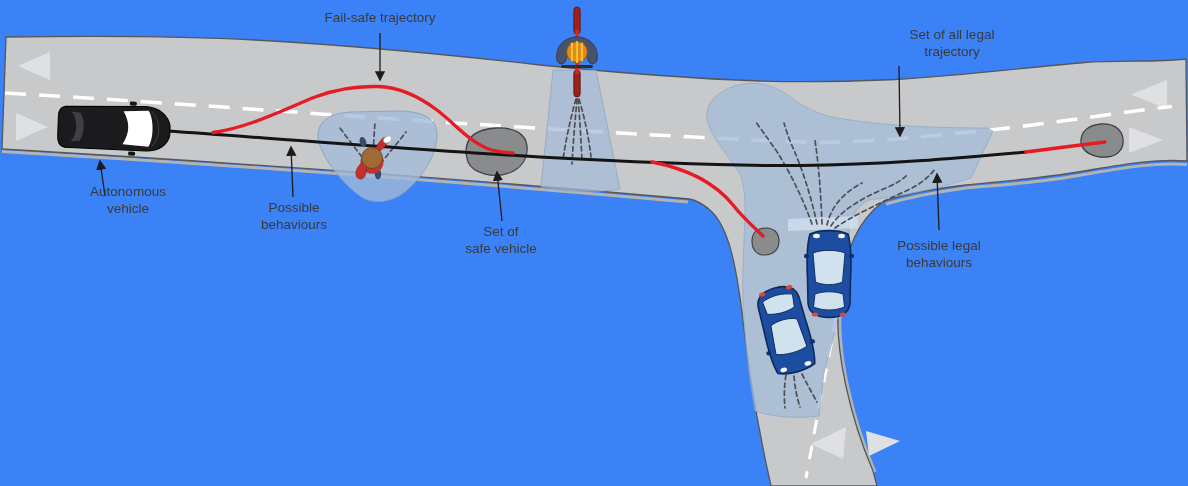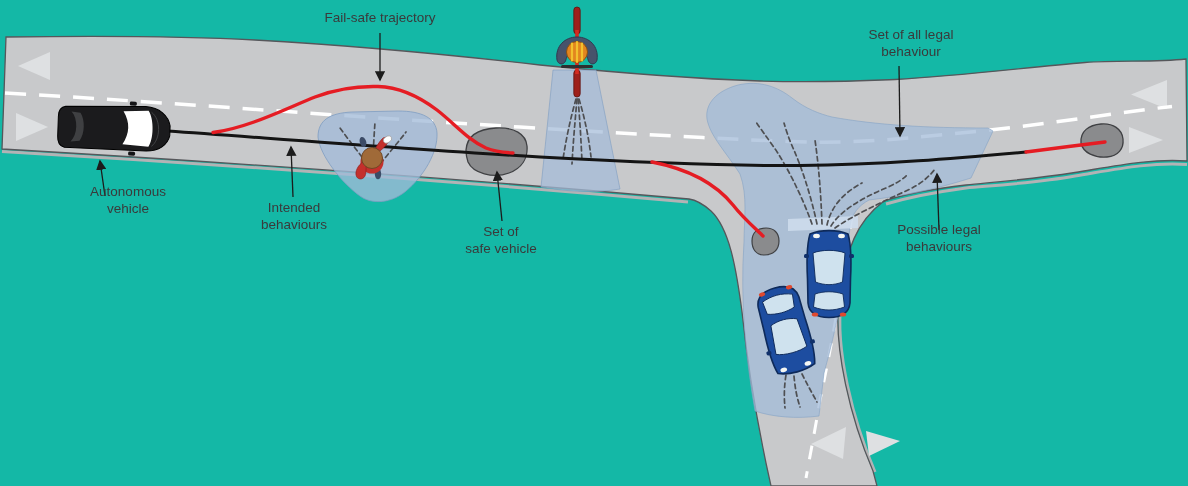--- a/index.html
+++ b/index.html
@@ -1,16 +1,16 @@
 <!DOCTYPE html>
 <html><head>
 <meta charset="utf-8">
 <style>
   html,body{margin:0;padding:0;background:#ffffff;}
-  #figure{position:relative;width:1188px;height:486px;background:#14b8a6;overflow:hidden;
+  #figure{position:relative;width:1188px;height:486px;background:#3b82f6;overflow:hidden;
           font-family:"Liberation Sans","DejaVu Sans",sans-serif;}
   #scene{position:absolute;left:0;top:0;}
   .lbl{position:absolute;transform:translateX(-50%);text-align:center;
        font-size:13.5px;line-height:17px;color:#3a3a3b;white-space:nowrap;}
 </style>
 </head>
 <body>
 
 <div id="figure">
 
@@ -184,29 +184,29 @@
 </svg>
 
 <div class="lbl" style="left:380px;top:9px;">
   <div>Fail-safe trajectory</div>
 </div>
 <div class="lbl" style="left:115px;top:183px;margin-left:13px;">
   <div>Autonomous</div>
   <div>vehicle</div>
 </div>
 <div class="lbl" style="left:294px;top:199px;">
-  <div>Intended</div>
+  <div>Possible</div>
   <div>behaviours</div>
 </div>
 <div class="lbl" style="left:501px;top:223px;">
   <div>Set of</div>
   <div>safe vehicle</div>
 </div>
-<div class="lbl" style="left:911px;top:26px;">
+<div class="lbl" style="left:952px;top:26px;">
   <div>Set of all legal</div>
-  <div>behaviour</div>
-</div>
-<div class="lbl" style="left:939px;top:221px;">
+  <div>trajectory</div>
+</div>
+<div class="lbl" style="left:939px;top:237px;">
   <div>Possible legal</div>
   <div>behaviours</div>
 </div>
 
 </div>
 
 </body></html>

